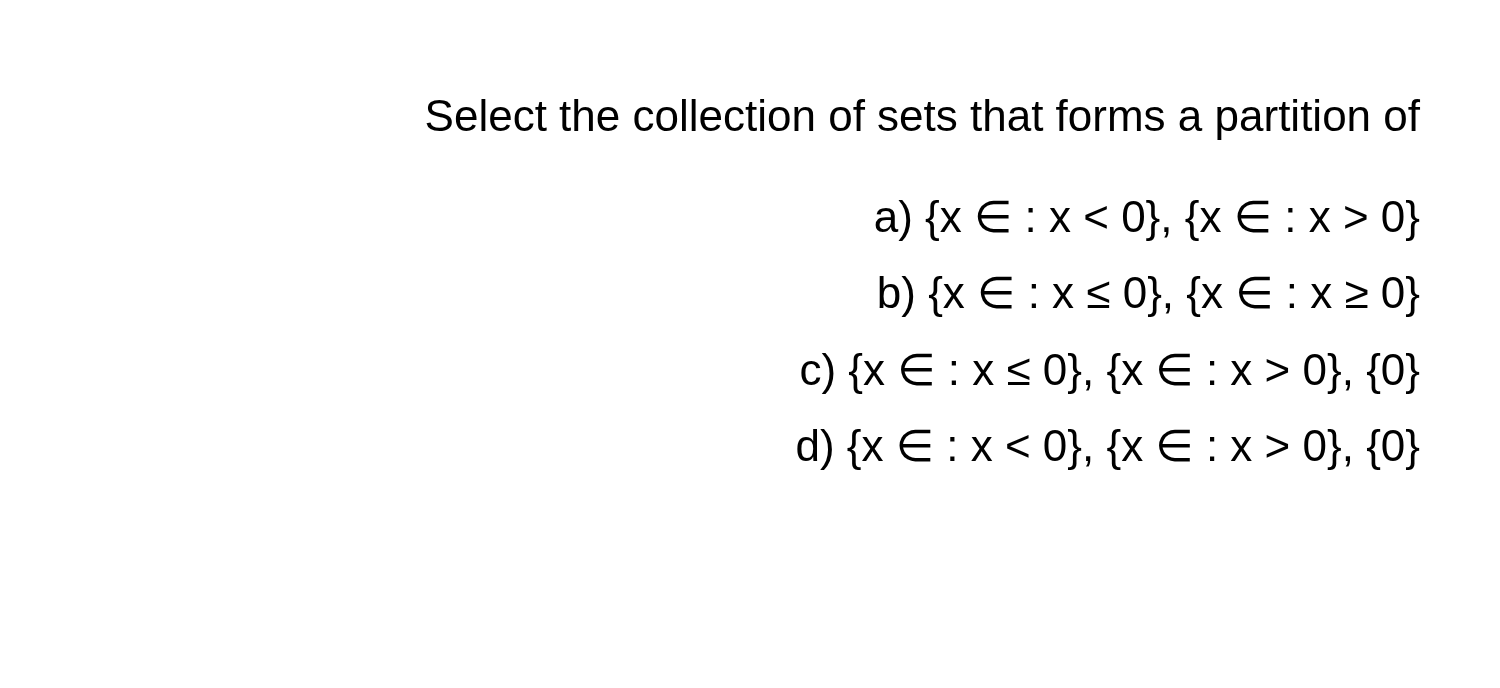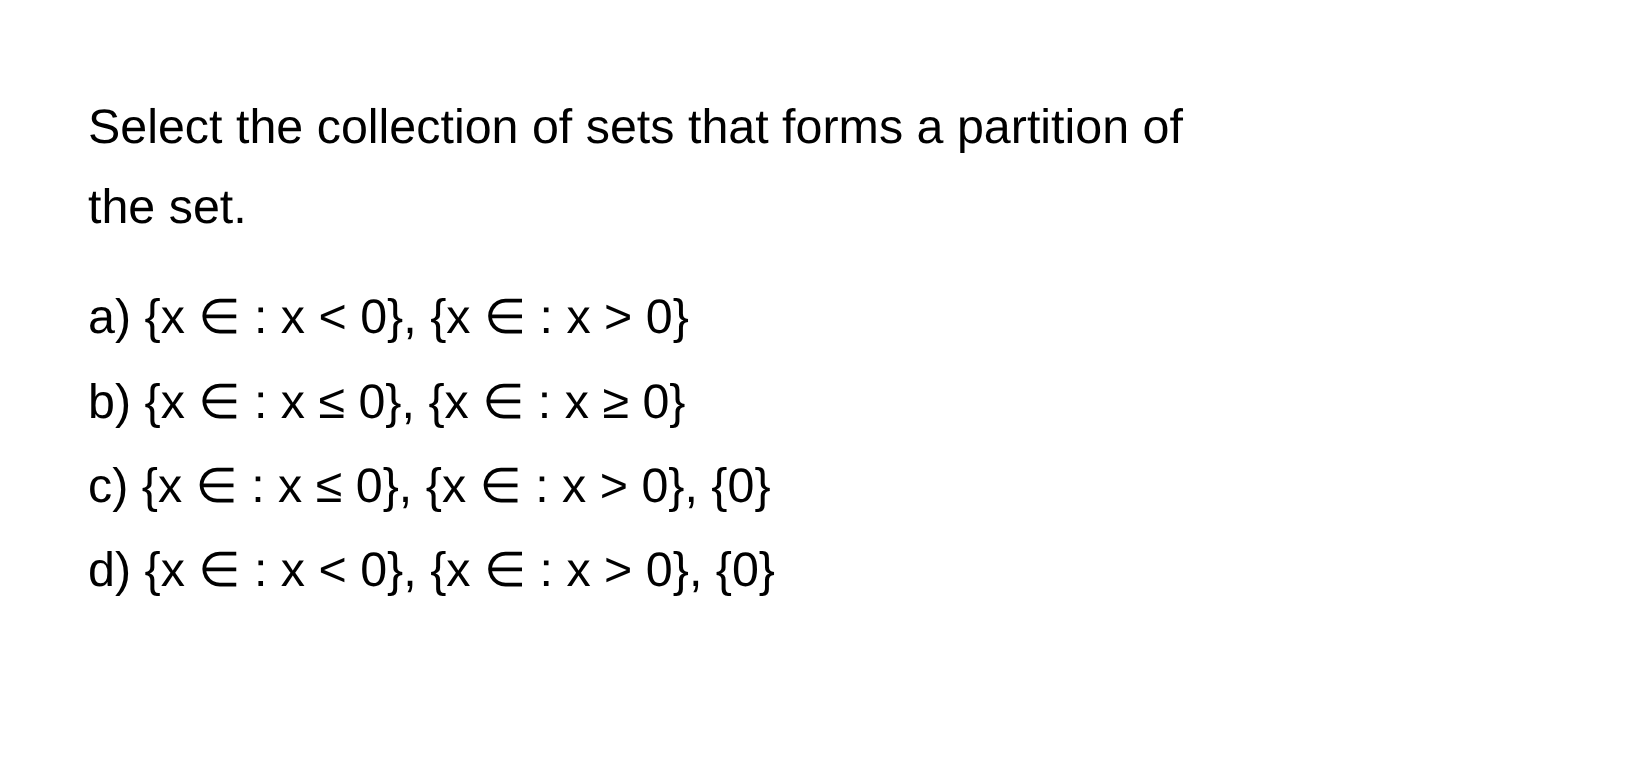--- a/index.html
+++ b/index.html
@@ -11,33 +11,33 @@
       width: 1500px;
       height: 688px;
       background: #ffffff;
       font-family: Arial, Helvetica, sans-serif;
       color: #000000;
       padding: 80px 80px 0 80px;
     }
     .content {
       font-size: 44px;
       line-height: 1.65;
+      text-align: right;
     }
     .question-line {
       margin-bottom: 28px;
     }
     .option-line {
       margin-bottom: 4px;
     }
   </style>
 </head>
 <body>
 
 <div class="content">
   <div class="question-line">
     <div>Select the collection of sets that forms a partition of</div>
-    <div>the set.</div>
   </div>
   <div class="option-line">a) {x ∈ : x &lt; 0}, {x ∈ : x &gt; 0}</div>
   <div class="option-line">b) {x ∈ : x ≤ 0}, {x ∈ : x ≥ 0}</div>
   <div class="option-line">c) {x ∈ : x ≤ 0}, {x ∈ : x &gt; 0}, {0}</div>
   <div class="option-line">d) {x ∈ : x &lt; 0}, {x ∈ : x &gt; 0}, {0}</div>
 </div>
 
 </body></html>

